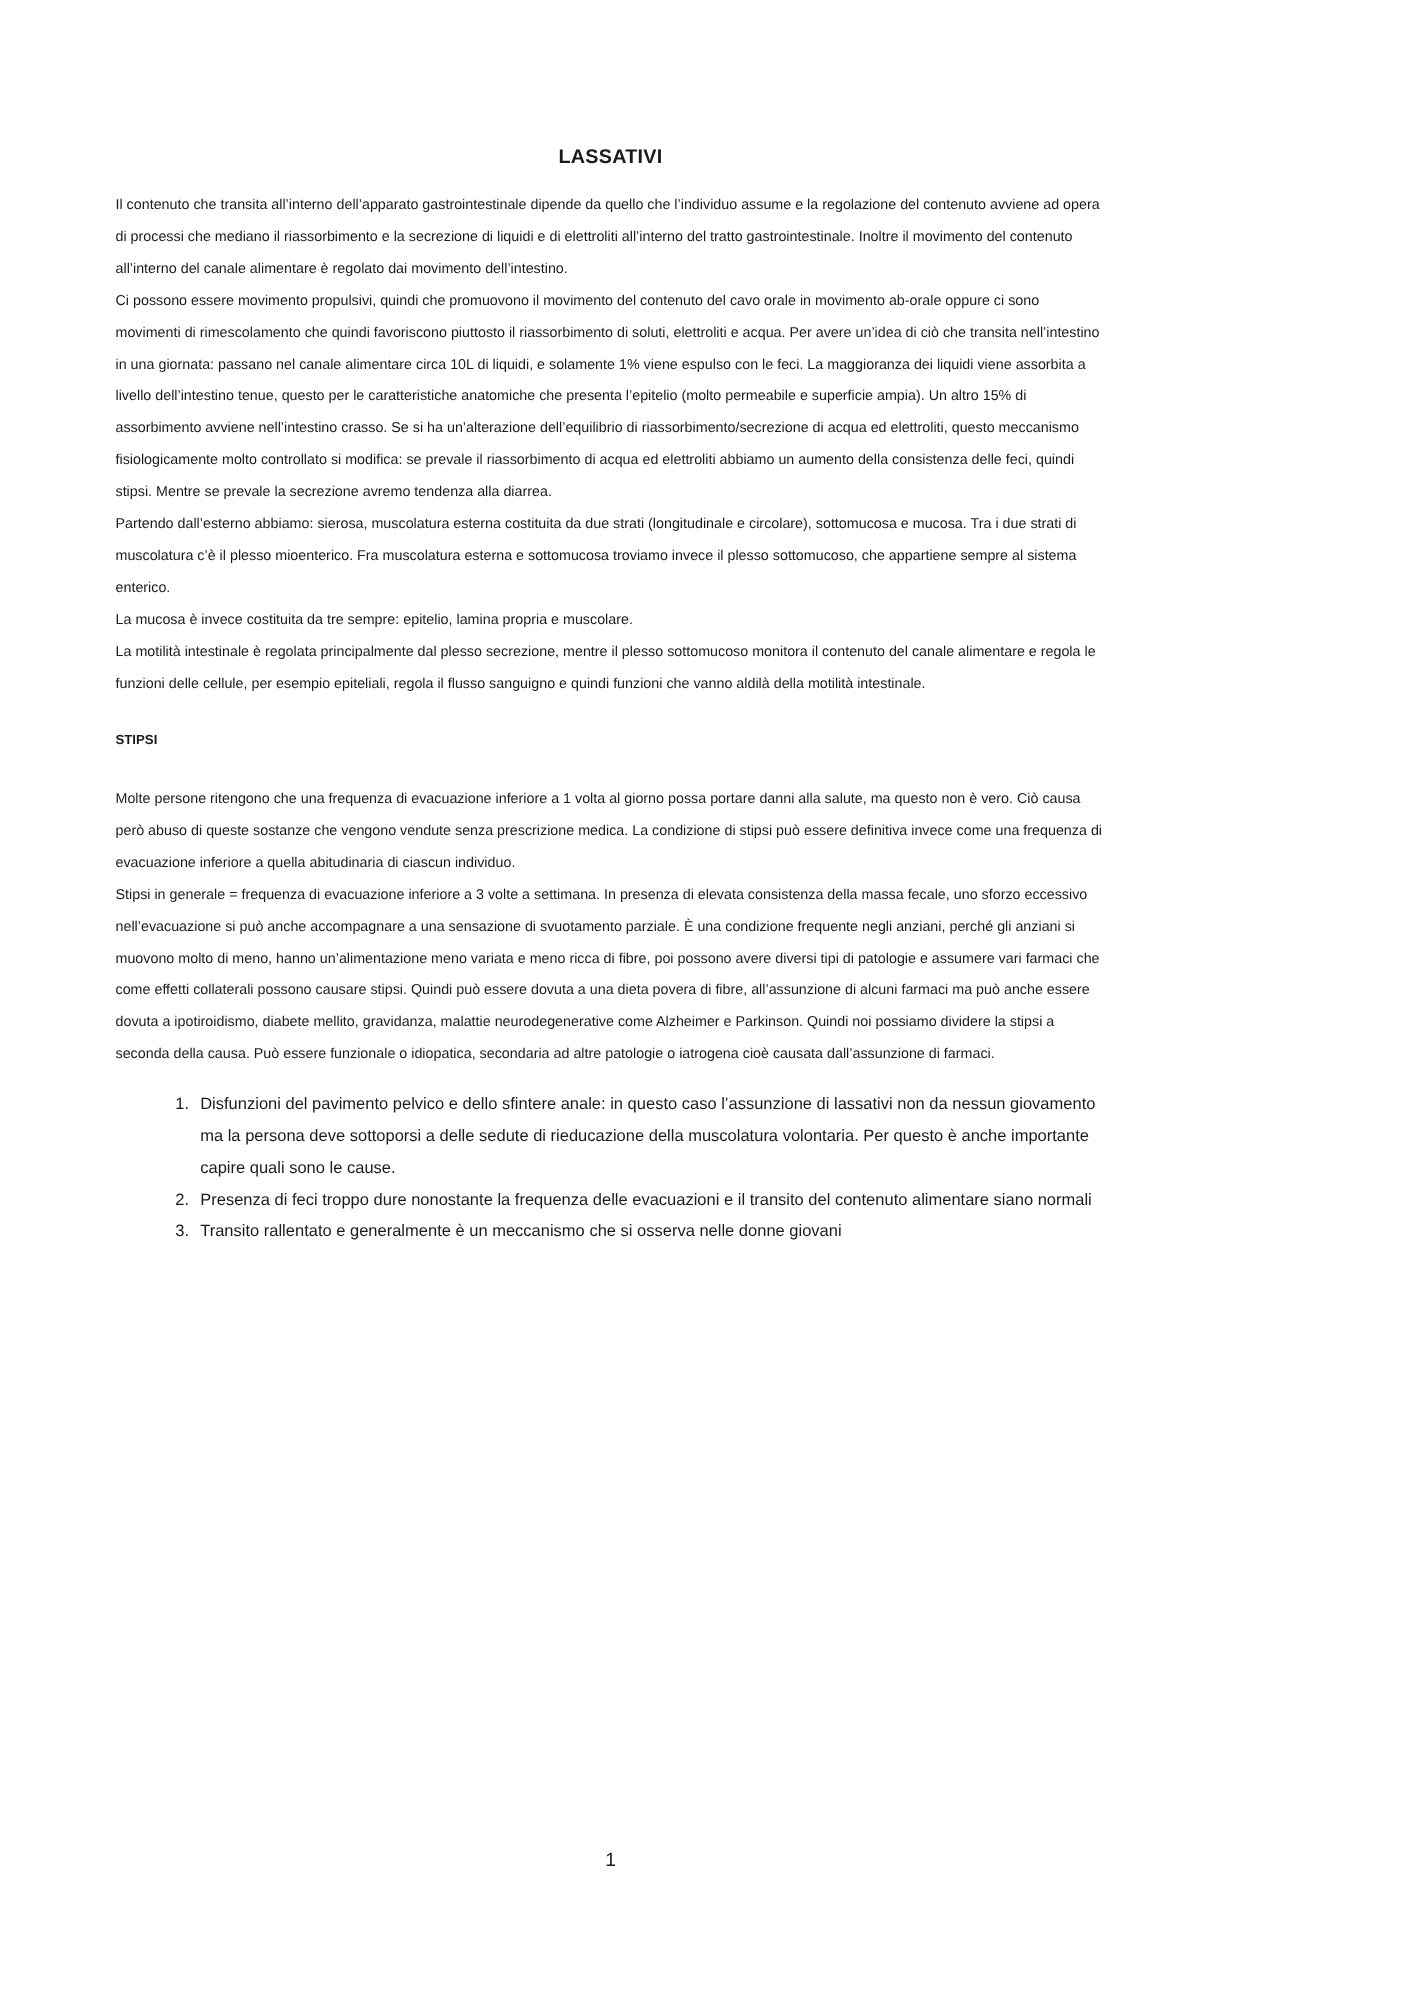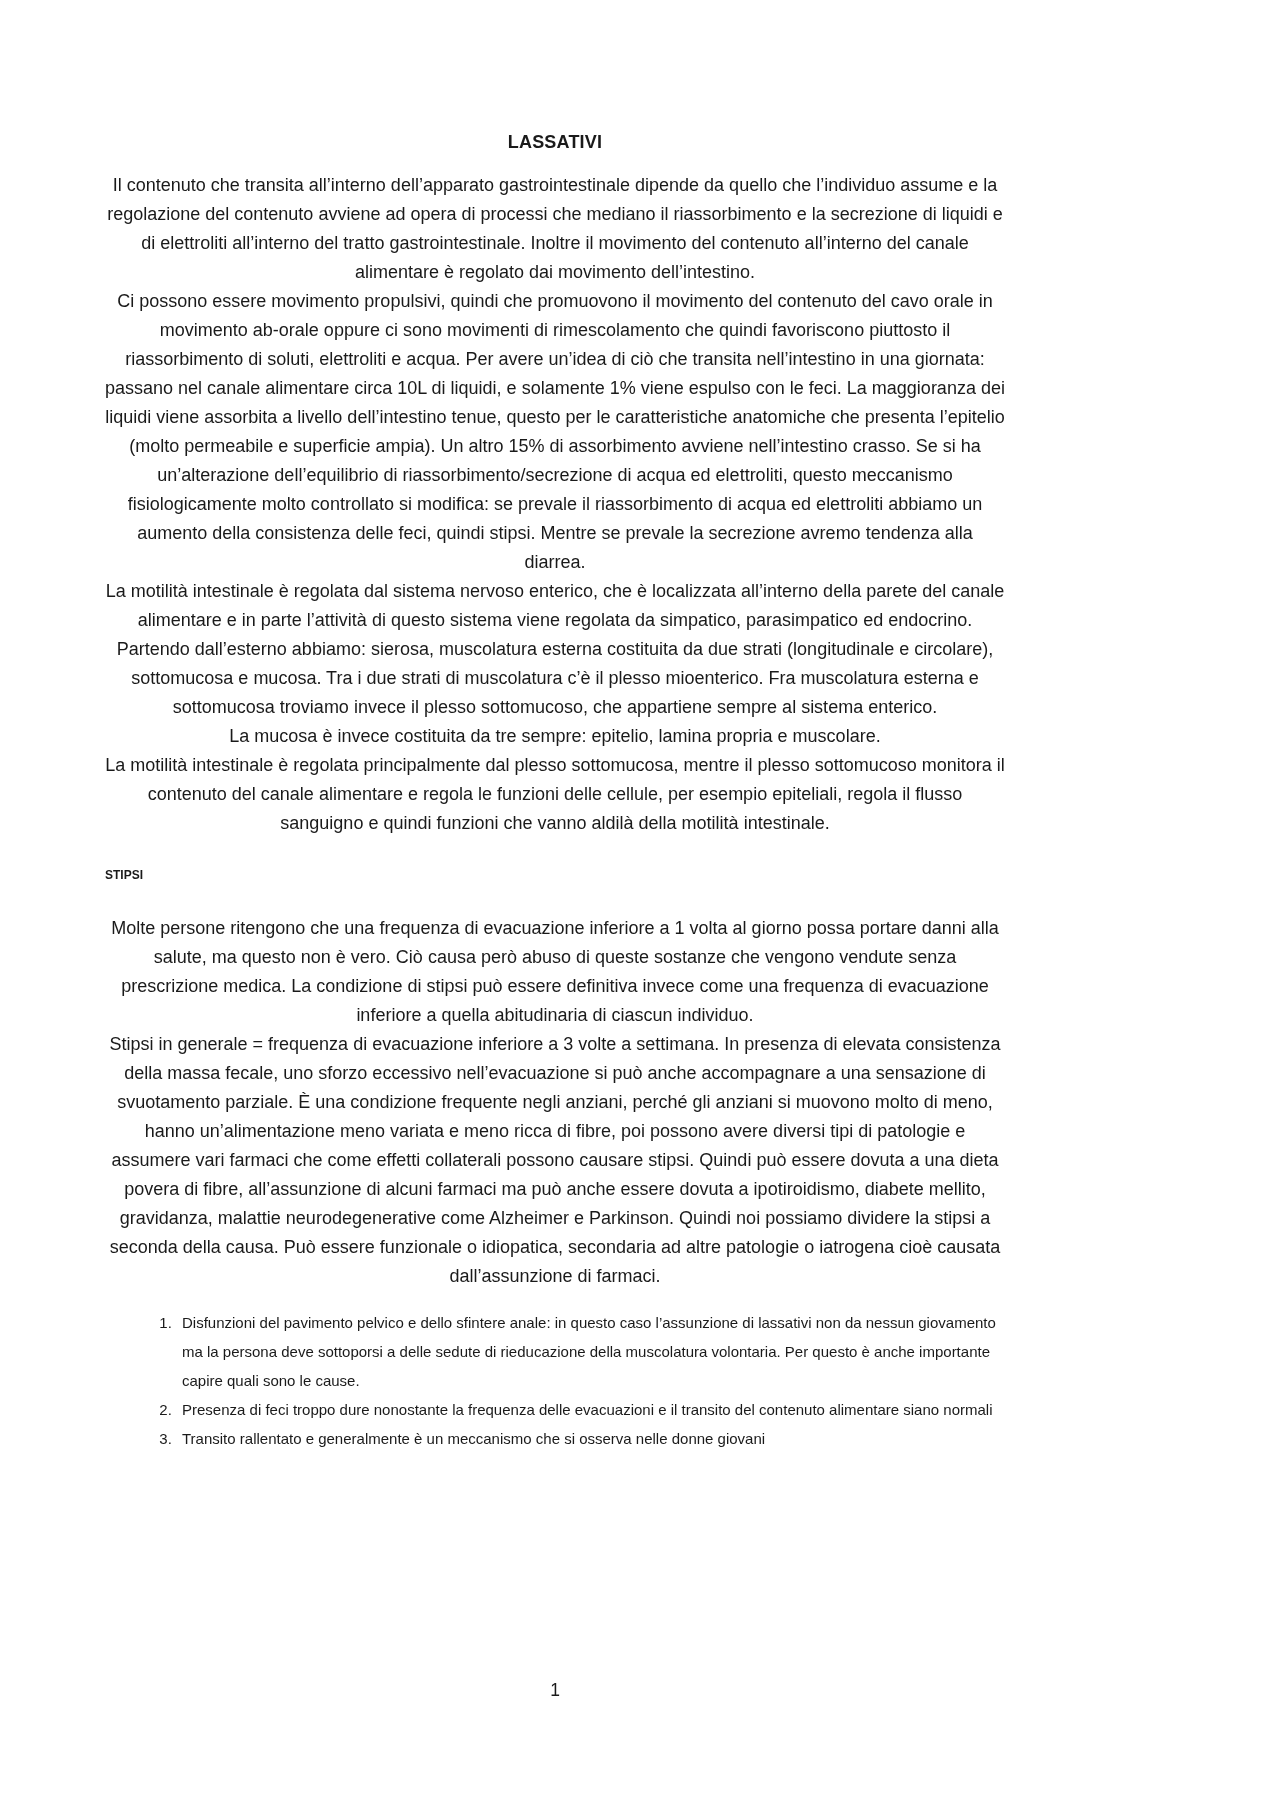--- a/index.html
+++ b/index.html
@@ -25,23 +25,23 @@
   .title {
     margin: 0 0 14px 0;
     font-size: 18px;
     font-weight: bold;
     text-align: center;
     line-height: 29px;
     letter-spacing: 0.2px;
   }
   p.para {
     margin: 0;
-    font-size: 18px;
+    font-size: 13px;
     line-height: 29px;
-    text-align: center;
+    text-align: left;
   }
   h2.section-heading {
     margin: 23px 0 24px 0;
     font-size: 12px;
     font-weight: bold;
     line-height: 29px;
   }
   p.italic-label {
     font-style: italic;
   }
@@ -68,24 +68,23 @@
 </head>
 <body>
 
 <div class="doc-page">
   <div class="content">
 
     <h1 class="title">LASSATIVI</h1>
 
     <p class="para">Il contenuto che transita all’interno dell’apparato gastrointestinale dipende da quello che l’individuo assume e la regolazione del contenuto avviene ad opera di processi che mediano il riassorbimento e la secrezione di liquidi e di elettroliti all’interno del tratto gastrointestinale. Inoltre il movimento del contenuto all’interno del canale alimentare è regolato dai movimento dell’intestino.</p>
     <p class="para">Ci possono essere movimento propulsivi, quindi che promuovono il movimento del contenuto del cavo orale in movimento ab-orale oppure ci sono movimenti di rimescolamento che quindi favoriscono piuttosto il riassorbimento di soluti, elettroliti e acqua. Per avere un’idea di ciò che transita nell’intestino in una giornata: passano nel canale alimentare circa 10L di liquidi, e solamente 1% viene espulso con le feci. La maggioranza dei liquidi viene assorbita a livello dell’intestino tenue, questo per le caratteristiche anatomiche che presenta l’epitelio (molto permeabile e superficie ampia). Un altro 15% di assorbimento avviene nell’intestino crasso. Se si ha un’alterazione dell’equilibrio di riassorbimento/secrezione di acqua ed elettroliti, questo meccanismo fisiologicamente molto controllato si modifica: se prevale il riassorbimento di acqua ed elettroliti abbiamo un aumento della consistenza delle feci, quindi stipsi. Mentre se prevale la secrezione avremo tendenza alla diarrea.</p>
-    <p class="para">La motilità intestinale è regolata dal sistema nervoso enterico, che è localizzata all’interno della parete del canale alimentare e in parte l’attività di questo sistema viene regolata da simpatico, parasimpatico ed endocrino.</p>
     <p class="para">Partendo dall’esterno abbiamo: sierosa, muscolatura esterna costituita da due strati (longitudinale e circolare), sottomucosa e mucosa. Tra i due strati di muscolatura c’è il plesso mioenterico. Fra muscolatura esterna e sottomucosa troviamo invece il plesso sottomucoso, che appartiene sempre al sistema enterico.</p>
     <p class="para">La mucosa è invece costituita da tre sempre: epitelio, lamina propria e muscolare.</p>
-    <p class="para">La motilità intestinale è regolata principalmente dal plesso sottomucosa, mentre il plesso sottomucoso monitora il contenuto del canale alimentare e regola le funzioni delle cellule, per esempio epiteliali, regola il flusso sanguigno e quindi funzioni che vanno aldilà della motilità intestinale.</p>
+    <p class="para">La motilità intestinale è regolata principalmente dal plesso secrezione, mentre il plesso sottomucoso monitora il contenuto del canale alimentare e regola le funzioni delle cellule, per esempio epiteliali, regola il flusso sanguigno e quindi funzioni che vanno aldilà della motilità intestinale.</p>
 
     <h2 class="section-heading">STIPSI</h2>
 
     <p class="para">Molte persone ritengono che una frequenza di evacuazione inferiore a 1 volta al giorno possa portare danni alla salute, ma questo non è vero. Ciò causa però abuso di queste sostanze che vengono vendute senza prescrizione medica. La condizione di stipsi può essere definitiva invece come una frequenza di evacuazione inferiore a quella abitudinaria di ciascun individuo.</p>
     <p class="para">Stipsi in generale = frequenza di evacuazione inferiore a 3 volte a settimana. In presenza di elevata consistenza della massa fecale, uno sforzo eccessivo nell’evacuazione si può anche accompagnare a una sensazione di svuotamento parziale. È una condizione frequente negli anziani, perché gli anziani si muovono molto di meno, hanno un’alimentazione meno variata e meno ricca di fibre, poi possono avere diversi tipi di patologie e assumere vari farmaci che come effetti collaterali possono causare stipsi. Quindi può essere dovuta a una dieta povera di fibre, all’assunzione di alcuni farmaci ma può anche essere dovuta a ipotiroidismo, diabete mellito, gravidanza, malattie neurodegenerative come Alzheimer e Parkinson. Quindi noi possiamo dividere la stipsi a seconda della causa. Può essere funzionale o idiopatica, secondaria ad altre patologie o iatrogena cioè causata dall’assunzione di farmaci.</p>
 
 
     <ol class="mechanisms">
       <li>Disfunzioni del pavimento pelvico e dello sfintere anale: in questo caso l’assunzione di lassativi non da nessun giovamento ma la persona deve sottoporsi a delle sedute di rieducazione della muscolatura volontaria. Per questo è anche importante capire quali sono le cause.</li>
       <li>Presenza di feci troppo dure nonostante la frequenza delle evacuazioni e il transito del contenuto alimentare siano normali</li>

